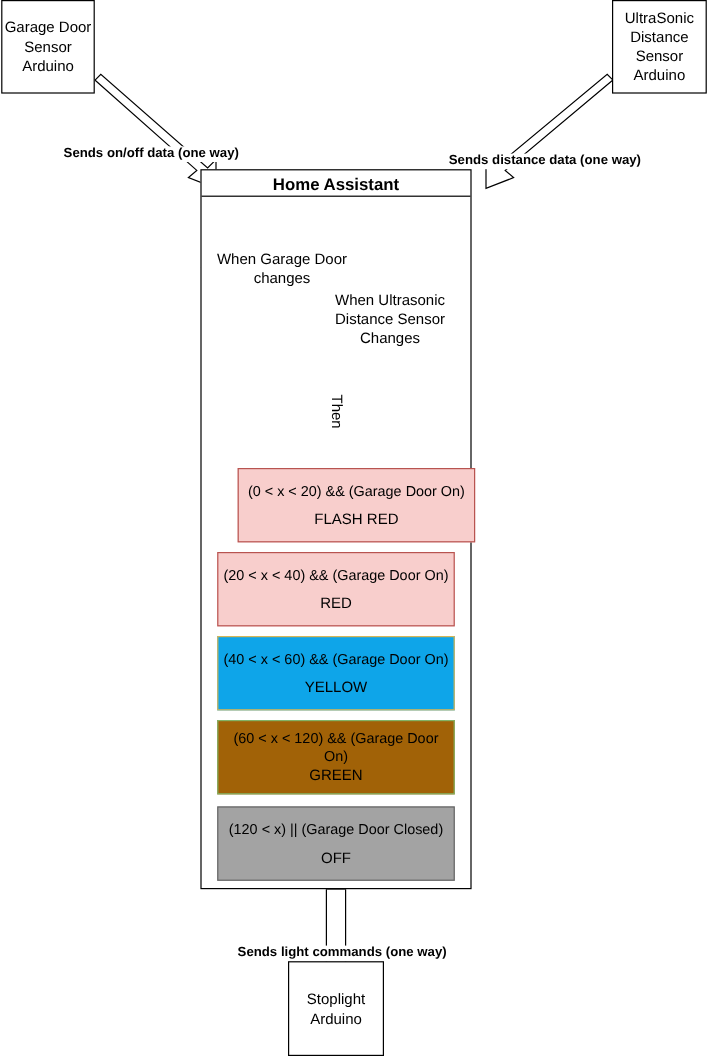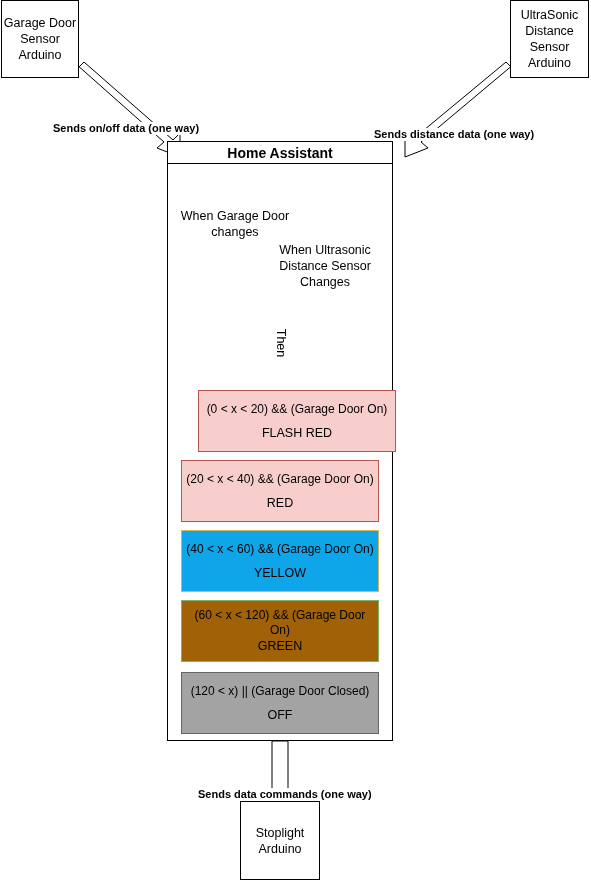--- a/index.html
+++ b/index.html
@@ -85,21 +85,21 @@
   </div>
 
   <div class="node endpoint" style="left:510px;top:0px;width:79px;height:78px;">
     <span>UltraSonic<br>Distance<br>Sensor<br>Arduino</span>
   </div>
 
   <div class="edge-label" style="left:53px;top:98px;">Sends on/off data (one way)</div>
 
   <div class="edge-label" style="left:374px;top:104px;">Sends distance data (one way)</div>
 
-  <div class="edge-label" style="left:198px;top:764px;">Sends data commands (one way)</div>
+  <div class="edge-label" style="left:198px;top:764px;">Sends light commands (one way)</div>
 
   <div class="node ha-container" style="left:167px;top:141px;width:226px;height:600px;">
     <div class="ha-title">Home Assistant</div>
   </div>
 
   <div class="diamond-label" style="left:168px;top:203px;width:134px;height:42px;">When Garage Door<br>changes</div>
 
   <div class="diamond-label" style="left:259px;top:240px;width:132px;height:52px;">When Ultrasonic<br>Distance Sensor<br>Changes</div>
 
   <div class="then-label" style="left:266px;top:336px;width:30px;text-align:center;">Then</div>

